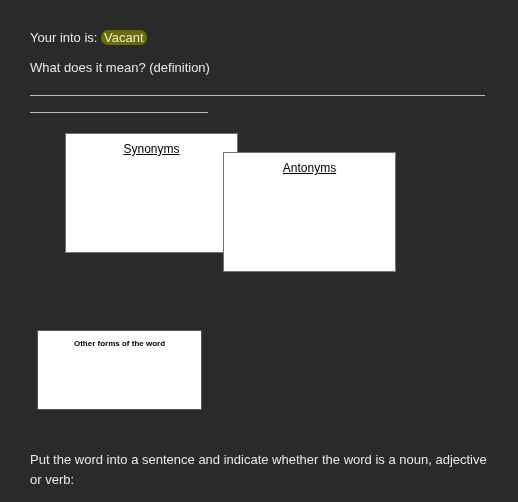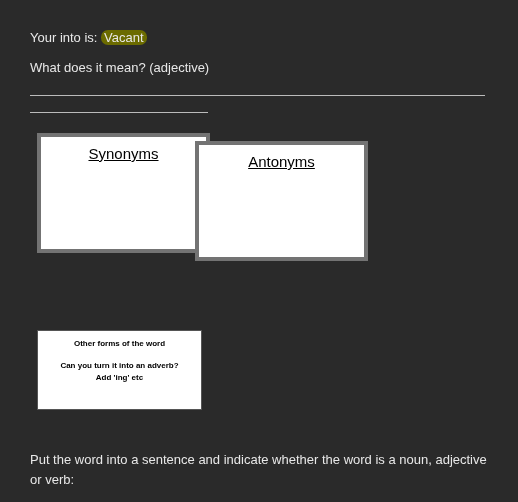--- a/index.html
+++ b/index.html
@@ -40,53 +40,54 @@
     }
     .boxes-area {
       position: relative;
       height: 165px;
       margin-top: 20px;
       margin-left: 7px;
     }
     .box {
       position: absolute;
       background: #fff;
-      border: 4px solid #737373;
+      border: 1px solid #737373;
       color: #000;
       text-align: center;
-      font-size: 15px;
+      font-size: 12px;
+      margin-left: 28px;
     }
     .box .box-title {
       text-decoration: underline;
       display: block;
       margin-top: 6px;
       font-weight: normal;
     }
     .box-synonyms {
       top: 0;
       left: 0;
       width: 173px;
       height: 120px;
     }
     .box-antonyms {
-      top: 8px;
+      top: 19px;
       left: 158px;
       width: 173px;
       height: 120px;
     }
     .forms-box {
       background: #fff;
       border: 1px solid #555;
       color: #000;
       width: 165px;
       height: 80px;
       margin-top: 32px;
       margin-left: 7px;
       text-align: center;
-      padding: 7px 14px;
+      padding: 7px 5px;
       font-size: 8px;
     }
     .forms-box .forms-title {
       font-weight: bold;
       display: block;
       margin-bottom: 10px;
     }
     .forms-box .forms-sub {
       font-weight: bold;
       display: block;
@@ -95,36 +96,35 @@
       margin-top: 40px;
     }
   </style>
 </head>
 <body>
 
 <div class="intro">
   <span>Your into is: </span><span class="highlighted-word">Vacant</span>
 </div>
 
-<div class="prompt">What does it mean? (adjective)</div>
+<div class="prompt">What does it mean? (definition)</div>
 
 <hr class="line">
 <hr class="line short">
 
 <div class="boxes-area">
   <div class="box box-synonyms">
     <span class="box-title">Synonyms</span>
   </div>
   <div class="box box-antonyms">
     <span class="box-title">Antonyms</span>
   </div>
 </div>
 
 <div class="forms-box">
   <span class="forms-title">Other forms of the word</span>
-  <span class="forms-sub">Can you turn it into an adverb? Add 'ing' etc</span>
 </div>
 
 <div class="sentence-section">
   <div>Put the word into a sentence and indicate whether the word is a noun, adjective or verb:</div>
   <hr class="line">
 
 </div>
 
 </body></html>

